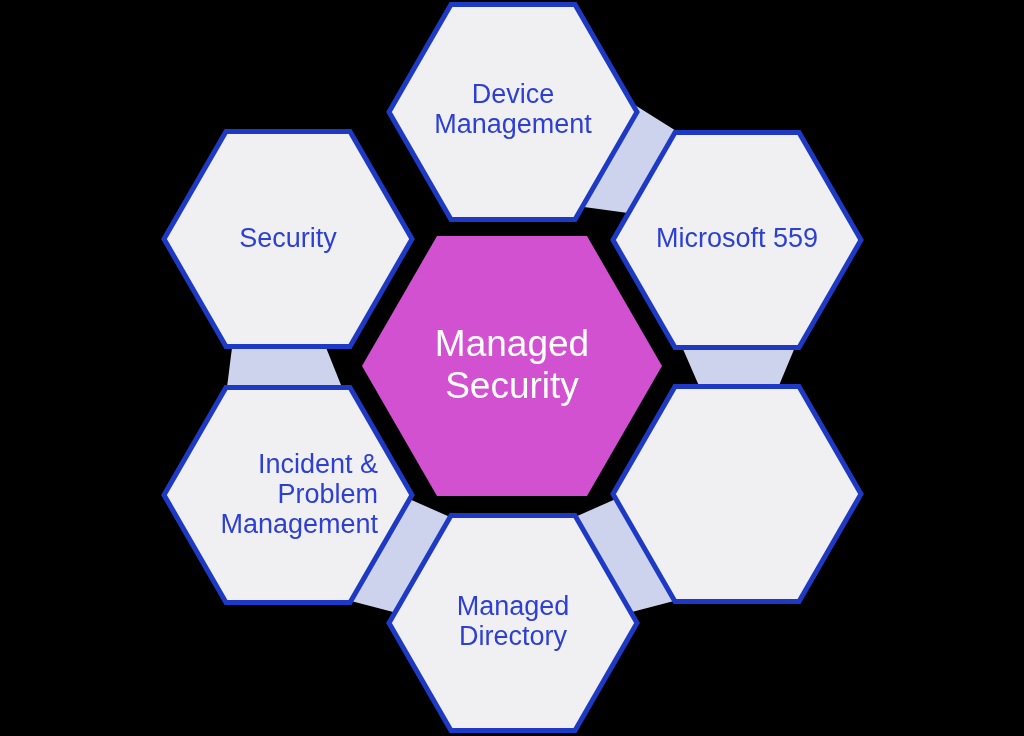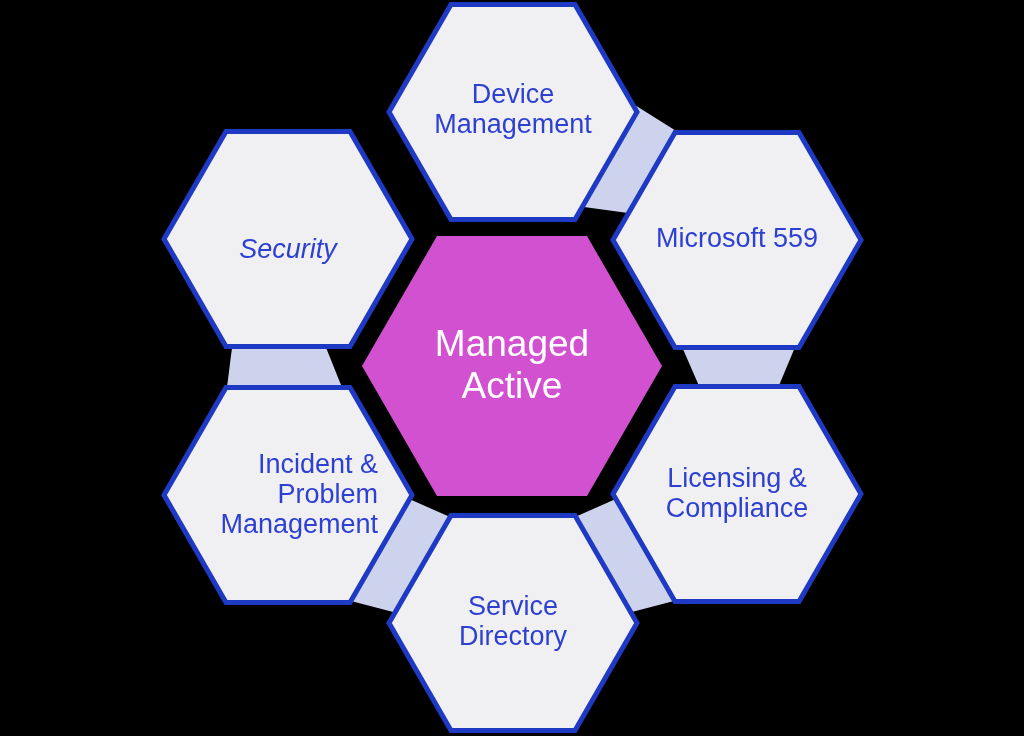--- a/index.html
+++ b/index.html
@@ -46,21 +46,21 @@
     font-size: 27px;
     line-height: 1.1;
     font-weight: 400;
   }
   .label-center {
     color: #ffffff;
     font-size: 37px;
     line-height: 1.13;
   }
   .lbl-device    { left: 413px; top:  60px; width: 200px; height: 100px; }
-  .lbl-security  { left: 188px; top: 210px; width: 200px; height:  80px; font-style: italic; }
+  .lbl-security  { left: 188px; top: 199px; width: 200px; height:  80px; }
   .lbl-m365      { left: 637px; top: 199px; width: 200px; height:  80px; }
   .lbl-incident  { left: 198px; top: 430px; width: 180px; height: 130px; text-align: right; }
   .lbl-licensing { left: 637px; top: 444px; width: 200px; height: 100px; }
   .lbl-active    { left: 438px; top: 572px; width: 150px; height: 100px; }
   .lbl-managed   { left: 397px; top: 305px; width: 230px; height: 120px; }
 </style>
 </head>
 <body>
 
 <div class="stage">
@@ -78,19 +78,18 @@
     <polygon class="hex" points="613,494 675,386.6 799,386.6 861,494 799,601.4 675,601.4"></polygon>
     <polygon class="hex" points="389,623 451,515.6 575,515.6 637,623 575,730.4 451,730.4"></polygon>
     <polygon class="hex" points="164,495 226,387.6 350,387.6 412,495 350,602.4 226,602.4"></polygon>
     <polygon class="hex" points="164,239 226,131.6 350,131.6 412,239 350,346.4 226,346.4"></polygon>
 
     <polygon class="hex-center" points="362,366 437,236 587,236 662,366 587,496 437,496"></polygon>
   </svg>
 
   <div class="label lbl-device">Device Management</div>
   <div class="label lbl-m365">Microsoft 559</div>
-  <div class="label lbl-licensing">Licensing &amp; Compliance</div>
-  <div class="label lbl-active">Service Directory</div>
+  <div class="label lbl-active">Managed Directory</div>
   <div class="label lbl-incident">Incident &amp; Problem Management</div>
   <div class="label lbl-security">Security</div>
-  <div class="label label-center lbl-managed">Managed Active</div>
+  <div class="label label-center lbl-managed">Managed Security</div>
 
 </div>
 
 </body></html>

